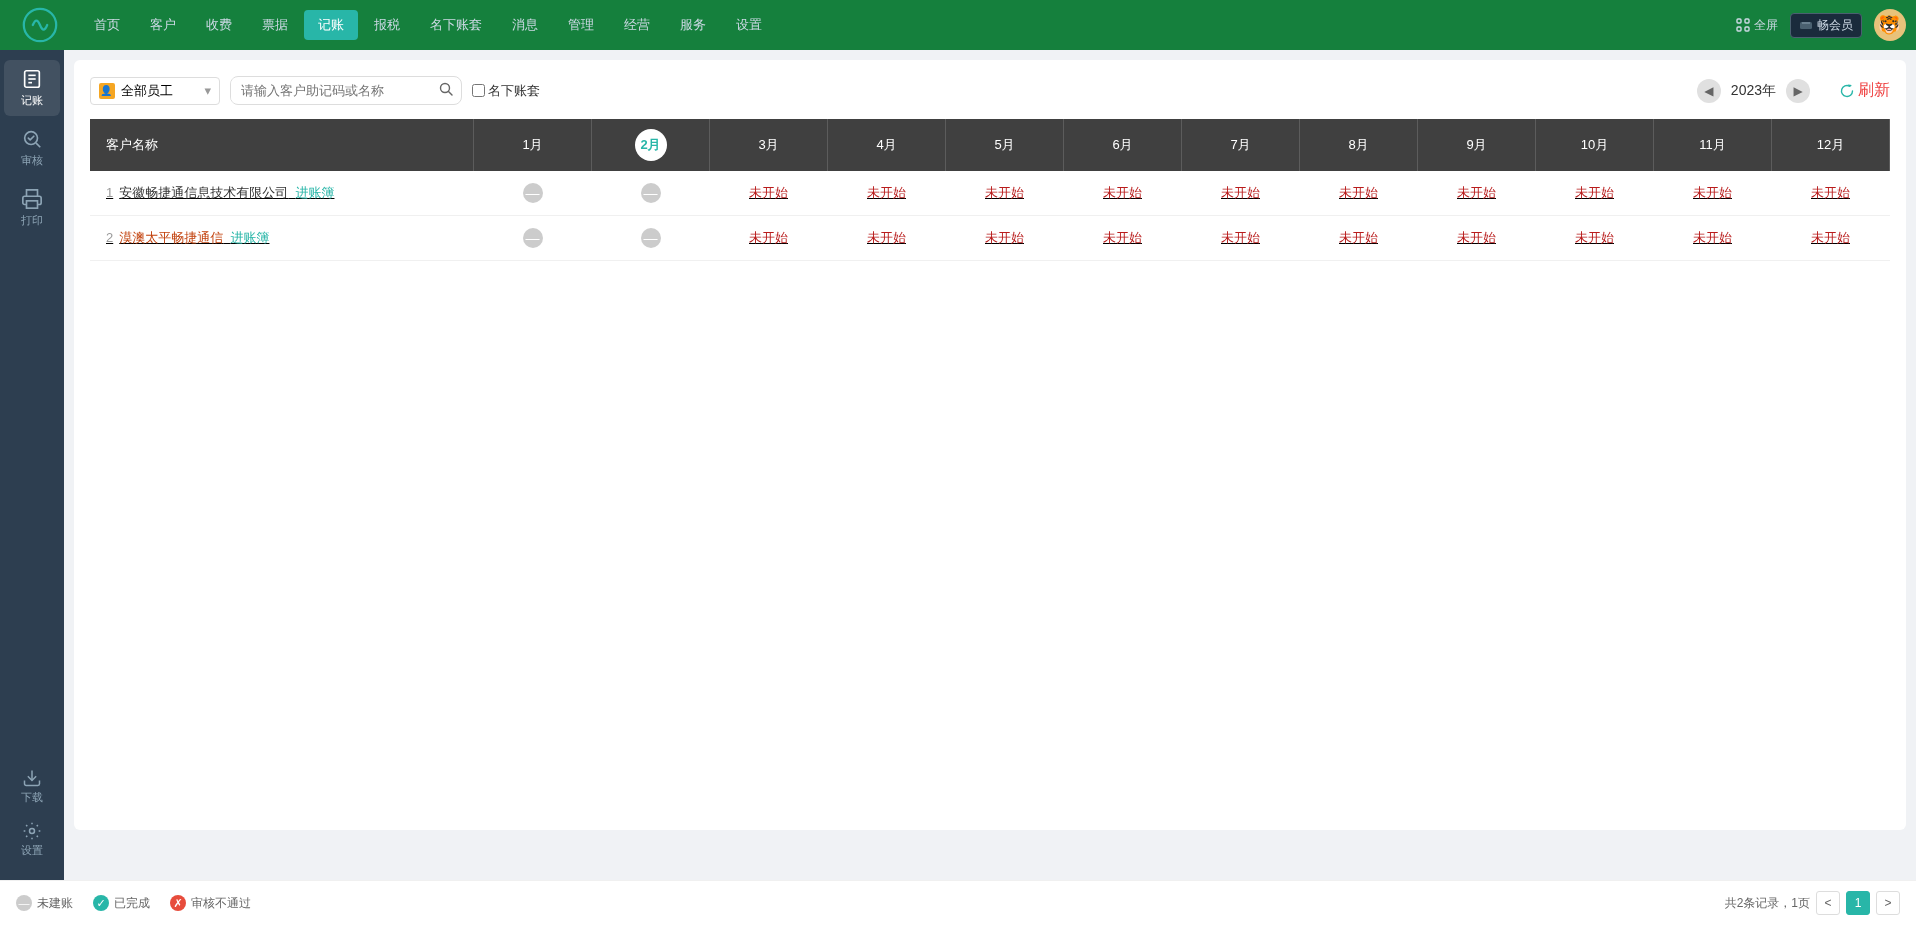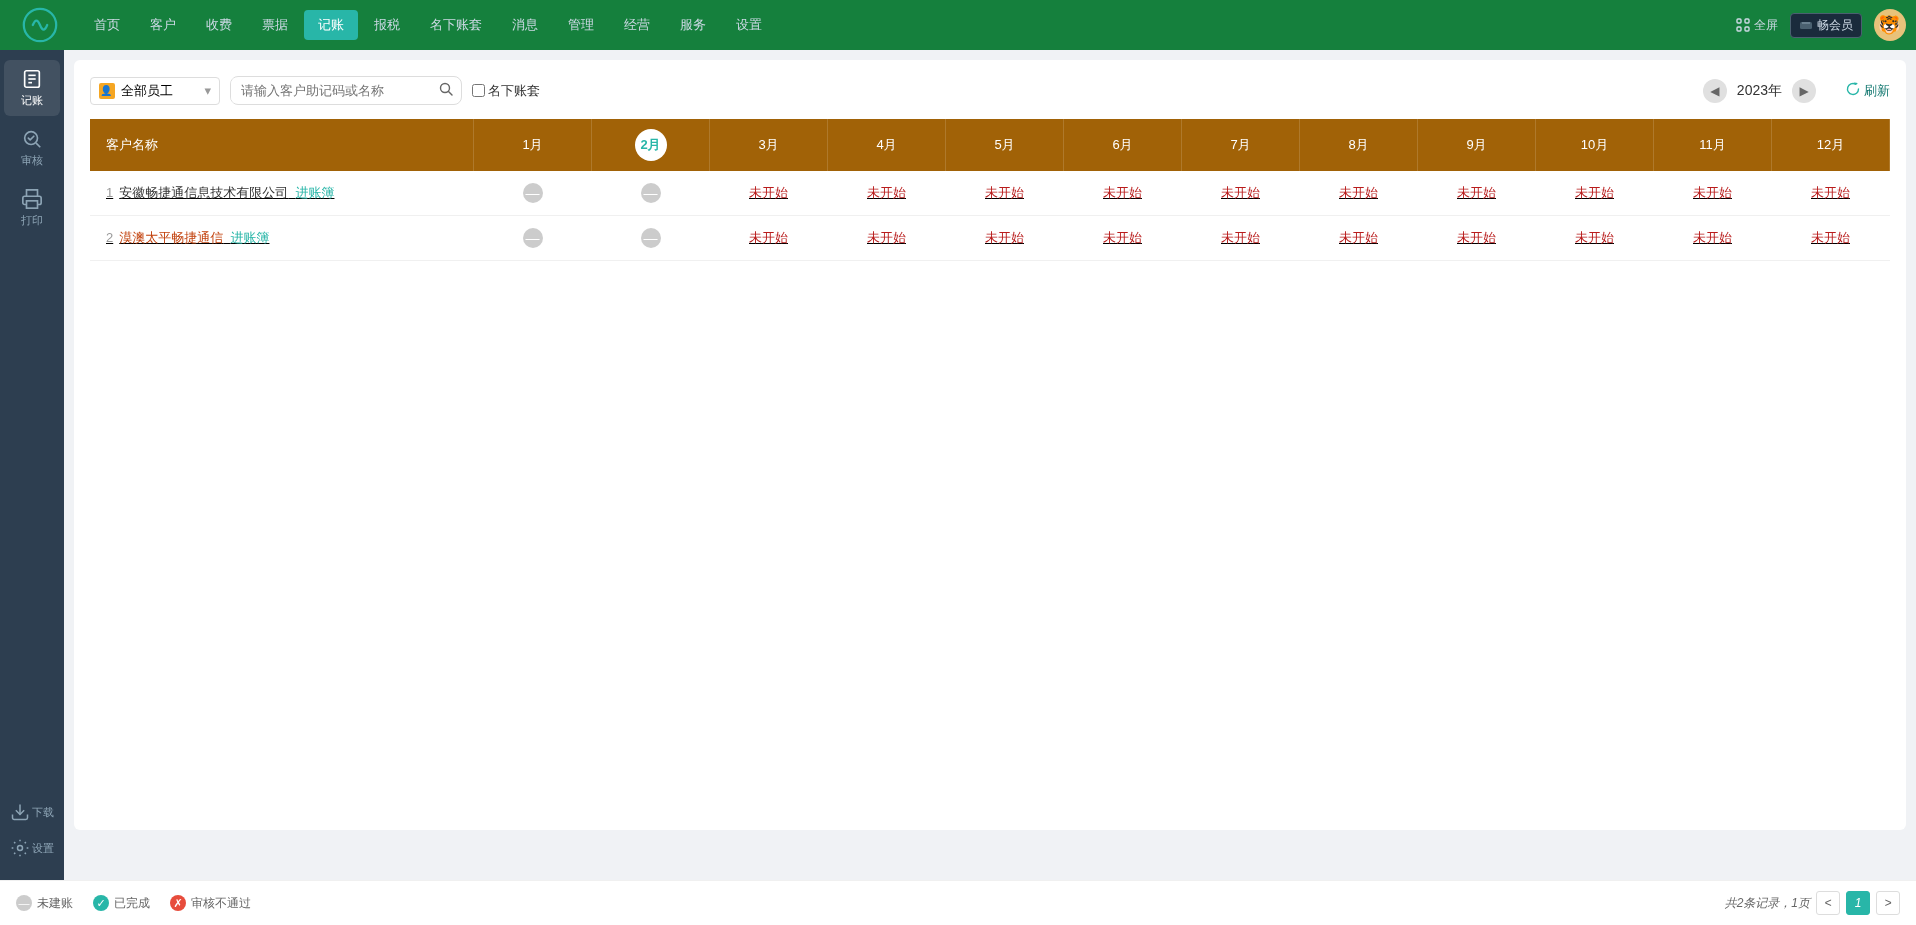--- a/index.html
+++ b/index.html
@@ -119,21 +119,21 @@
     .sidebar-bottom {
       margin-top: auto;
       margin-bottom: 16px;
       display: flex;
       flex-direction: column;
       align-items: center;
       gap: 4px;
     }
     .sidebar-bottom-item {
       display: flex;
-      flex-direction: row;
+      flex-direction: column;
       align-items: center;
       color: #8da4b5;
       font-size: 11px;
       cursor: pointer;
       padding: 6px;
       border-radius: 6px;
       gap: 2px;
       width: 56px;
     }
     .sidebar-bottom-item svg { width: 20px; height: 20px; }
@@ -228,35 +228,36 @@
       background: #e0e0e0;
       display: flex;
       align-items: center;
       justify-content: center;
       cursor: pointer;
       color: #666;
       font-size: 12px;
     }
     .refresh-btn {
       display: flex;
+      align-items: center;
       gap: 4px;
       cursor: pointer;
-      color: #0f766e;
-      font-size: 13px;
+      color: #ef4444;
+      font-size: 16px;
       margin-left: 20px;
     }
 
     
     .accounts-table {
       width: 100%;
       border-collapse: collapse;
       font-size: 13px;
     }
     .accounts-table thead tr th {
-      background: #a16207;
+      background: #404040;
       color: #fff;
       padding: 10px 8px;
       text-align: center;
       font-weight: normal;
       border-right: 1px solid rgba(255,255,255,0.15);
     }
     .accounts-table thead tr th:first-child {
       text-align: left;
       padding-left: 16px;
       min-width: 260px;
@@ -338,21 +339,20 @@
     }
     .legend-dot-red {
       width: 16px; height: 16px; border-radius: 50%; background: #e74c3c;
       display: flex; align-items: center; justify-content: center; color: #fff; font-size: 11px;
     }
     .pagination {
       margin-left: auto;
       display: flex;
       align-items: center;
       gap: 6px;
-      font-style: italic;
     }
     .page-btn {
       width: 24px; height: 24px;
       border: 1px solid #ddd;
       border-radius: 3px;
       display: flex; align-items: center; justify-content: center;
       cursor: pointer;
       font-size: 12px;
       color: #666;
       background: #fff;

